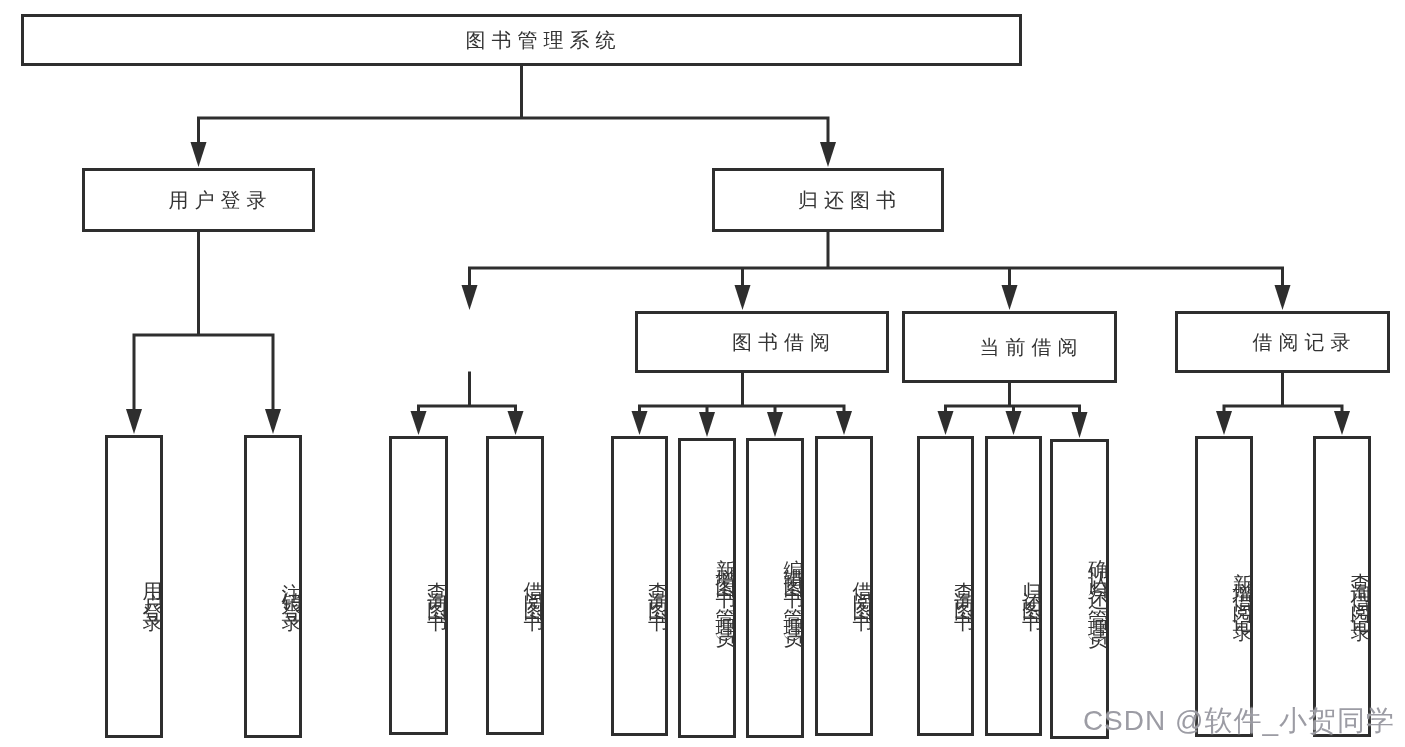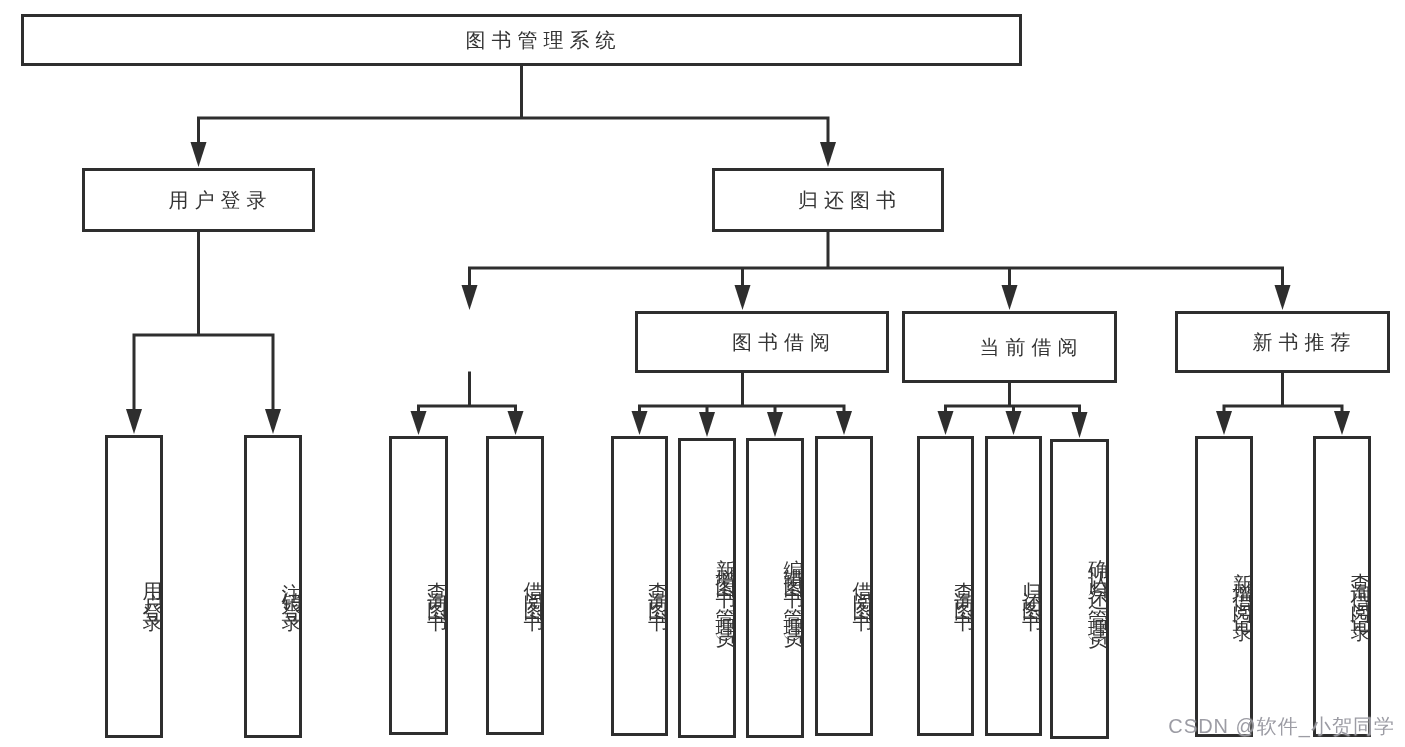--- a/index.html
+++ b/index.html
@@ -36,21 +36,21 @@
     font-size:20px;
     letter-spacing:10px;
     color:#333333;
     line-height:1;
   }
   .watermark{
     position:absolute;
     right:10px;
     bottom:7px;
     z-index:3;
-    font-size:20px;
+    font-size:28px;
     letter-spacing:1px;
     color:rgba(148,148,156,0.92);
     text-shadow:0 0 2px #ffffff;
     white-space:nowrap;
   }
 </style>
 </head>
 <body>
 
 <div class="stage">
@@ -116,21 +116,21 @@
     <span>归还图书</span>
   </div>
 
   <div class="node node-h" style="left:635px;top:311px;width:254px;height:62px">
     <span>图书借阅</span>
   </div>
   <div class="node node-h" style="left:902px;top:311px;width:215px;height:72px">
     <span>当前借阅</span>
   </div>
   <div class="node node-h" style="left:1175px;top:311px;width:215px;height:62px">
-    <span>新书推荐</span>
+    <span>借阅记录</span>
   </div>
 
   <div class="node node-v" style="left:105px;top:435px;width:58px;height:303px">
     <span>用户登录</span>
   </div>
   <div class="node node-v" style="left:244px;top:435px;width:58px;height:303px">
     <span>注销登录</span>
   </div>
 
   <div class="node node-v" style="left:389px;top:436px;width:59px;height:299px">

